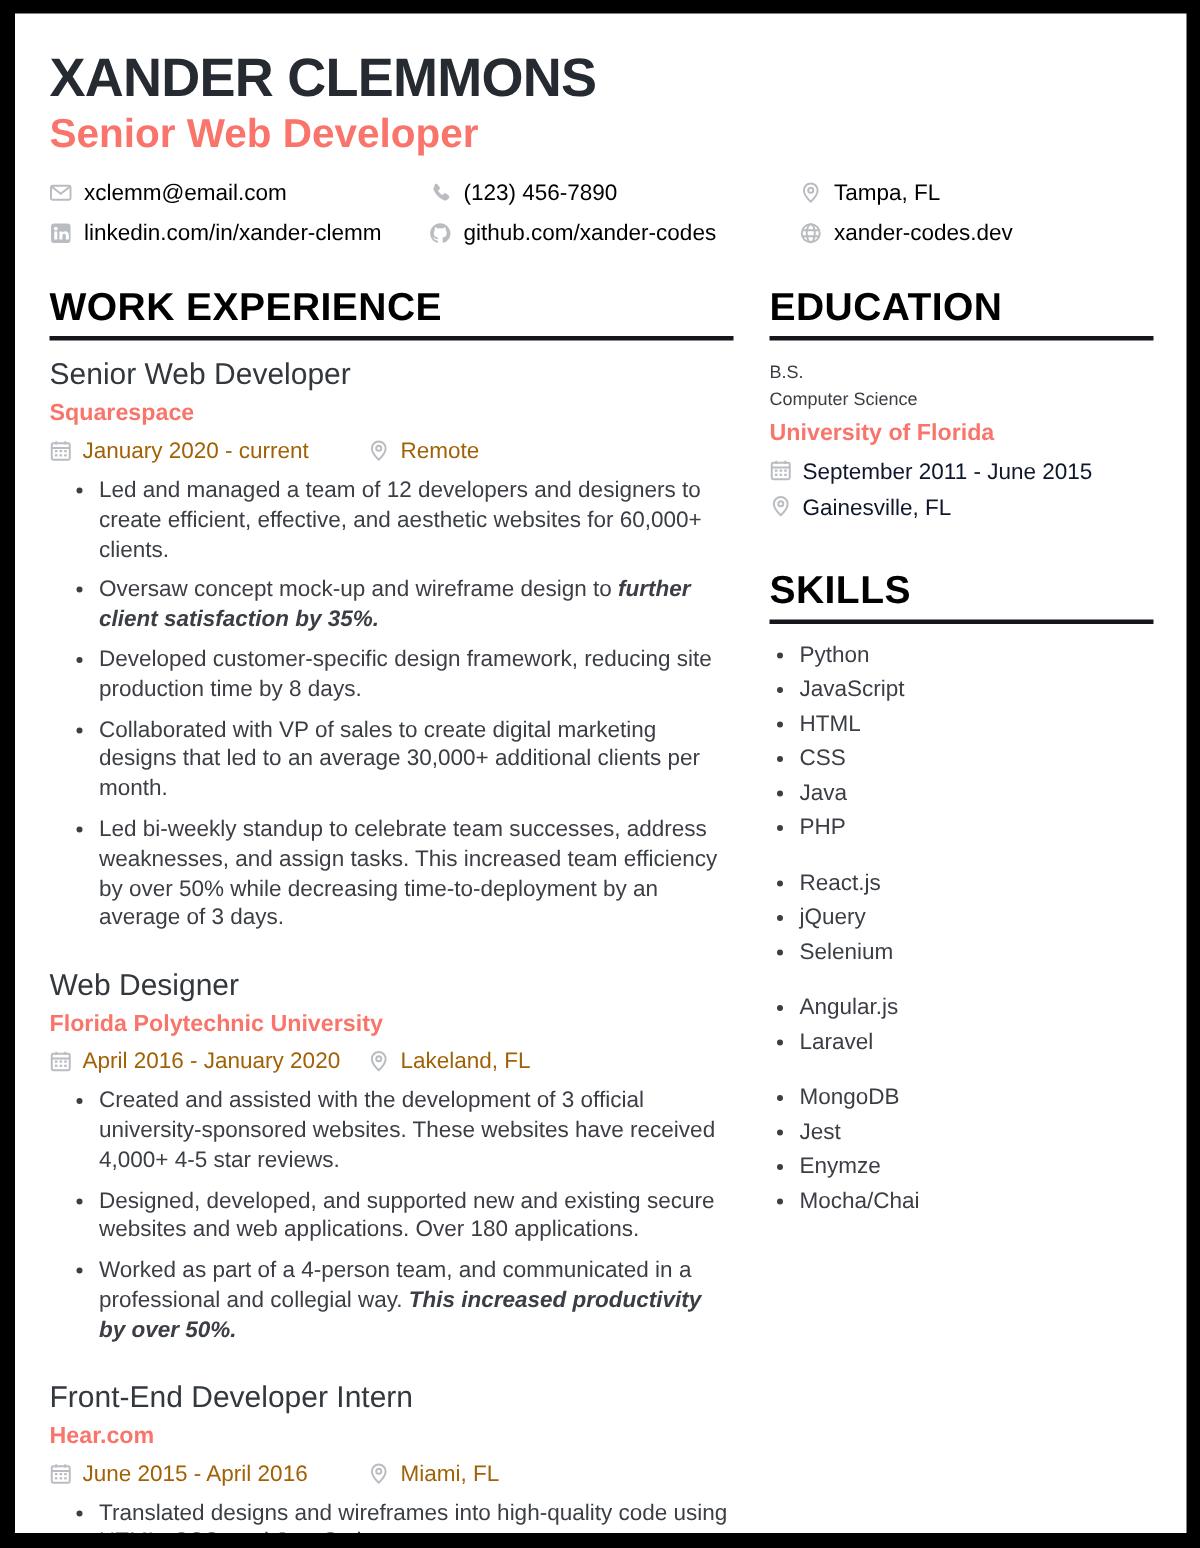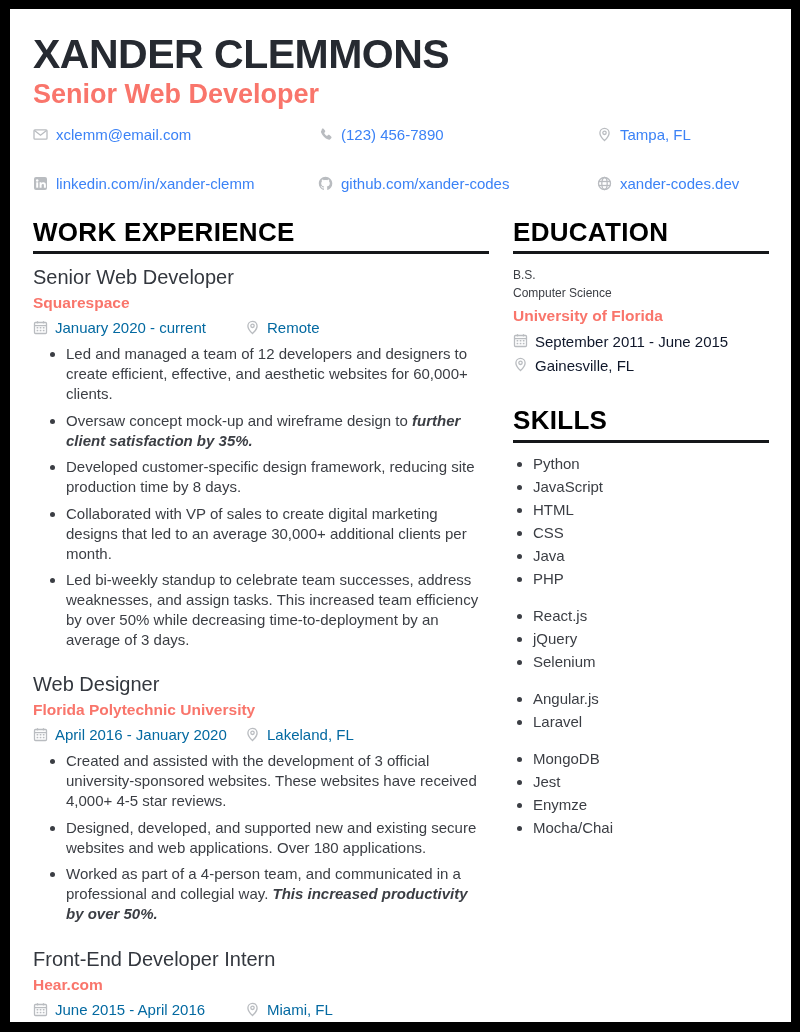--- a/index.html
+++ b/index.html
@@ -7,49 +7,49 @@
   .page {
     width: 800px; height: 1032px;
     border: 9px solid #000; border-left-width: 10px; border-bottom-width: 10px;
     background: #fff; overflow: hidden;
     padding: 24px 22px 0 23px;
     font-family: "Liberation Sans", sans-serif;
     color: #3b3e44;
   }
   
   .name {
-    font-size: 41px; font-weight: 700; letter-spacing: -0.5px;
+    font-size: 36px; font-weight: 700; letter-spacing: -0.5px;
     color: #262a31; margin: 0 0 4px 0; line-height: 1.05;
   }
   .job-headline {
     font-size: 27px; font-weight: 700; color: var(--accent);
     margin: 0 0 16px 0; line-height: 1.1;
   }
   .contact-grid {
     display: grid; grid-template-columns: 253px 247px 1fr;
-    row-gap: 10px; font-size: 15px; color: #3b82f6; align-items: center; gap: 32px;
+    row-gap: 10px; font-size: 15px; color: #000000; align-items: center;
   }
   .contact-item { display: flex; align-items: center; gap: 8px; }
   .ico { width: 15px; height: 15px; flex: 0 0 auto; }
   .ico-stroke { stroke: #b9bcc0; fill: none; stroke-width: 1.3; }
   .ico-fill { fill: #b9bcc0; }
   
   .main { display: flex; gap: 24px; margin-top: 26px; }
   .col-left { width: 456px; flex: 0 0 auto; }
   .col-right { flex: 1; }
   .section-title {
     font-size: 26px; font-weight: 700; letter-spacing: 0.3px;
     color: #000000; margin: 0 0 12px 0; padding-bottom: 5px;
     border-bottom: 3px solid #15171a; line-height: 1.1;
   }
   
   .job { margin-bottom: 24px; }
   .job-title { font-size: 20px; font-weight: 400; color: #33373e; margin: 0 0 5px 0; }
   .company { font-size: 15.5px; font-weight: 700; color: var(--accent); margin: 0 0 7px 0; }
-  .meta-row { display: flex; align-items: center; font-size: 15px; color: #0369a1; }
+  .meta-row { display: flex; align-items: center; font-size: 15px; color: #a16207; }
   .meta-date { display: flex; align-items: center; gap: 7px; width: 212px; }
   .meta-loc { display: flex; align-items: center; gap: 7px; }
   ul.bullets { margin: 8px 0 0 0; padding-left: 33px; font-size: 15px; line-height: 1.32; }
   ul.bullets li { margin-bottom: 7px; }
   .emph { font-weight: 700; font-style: italic; }
   
   .edu-line { font-size: 12px; line-height: 1.5; color: #3b3e44; }
   .edu-school { font-size: 15.5px; font-weight: 700; color: var(--accent); margin: 5px 0 8px 0; }
   .edu-meta { display: flex; gap: 7px; font-size: 15px; color: #0f172a; margin-bottom: 7px; }
   

